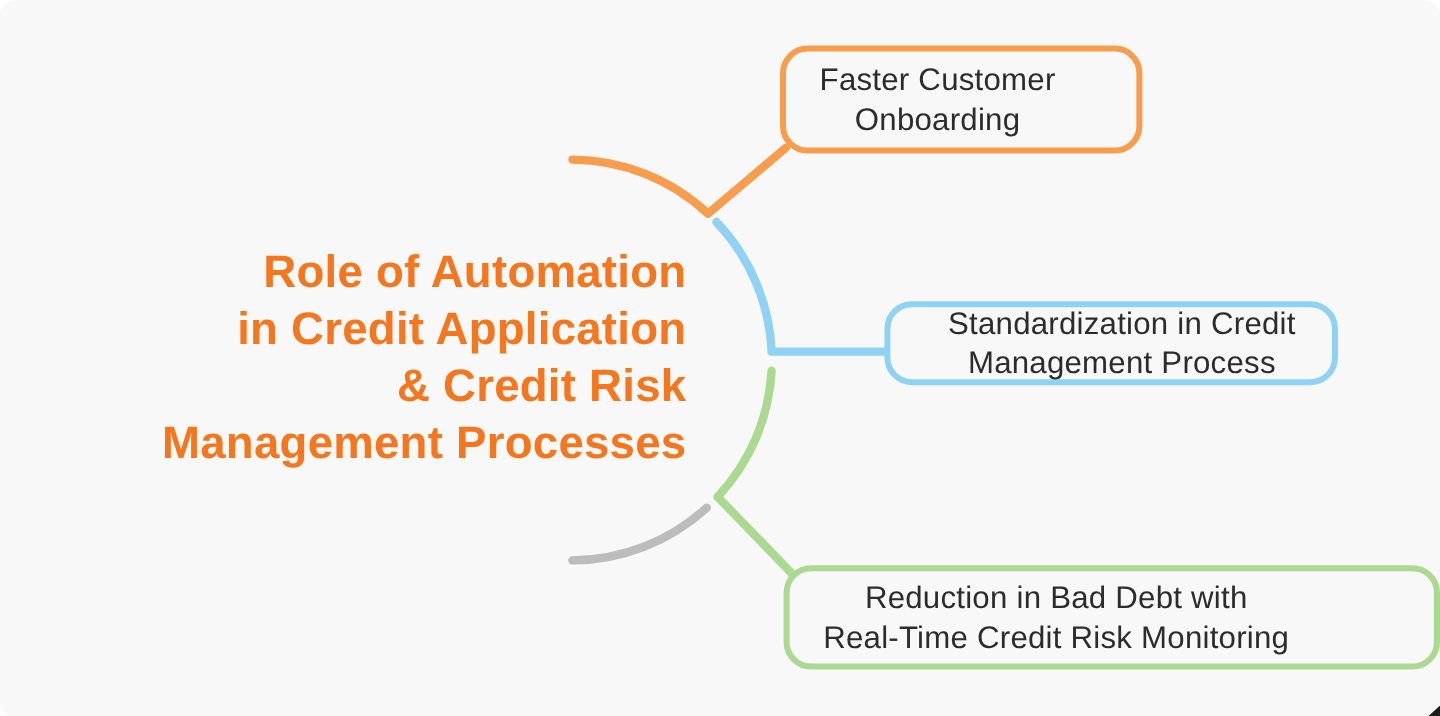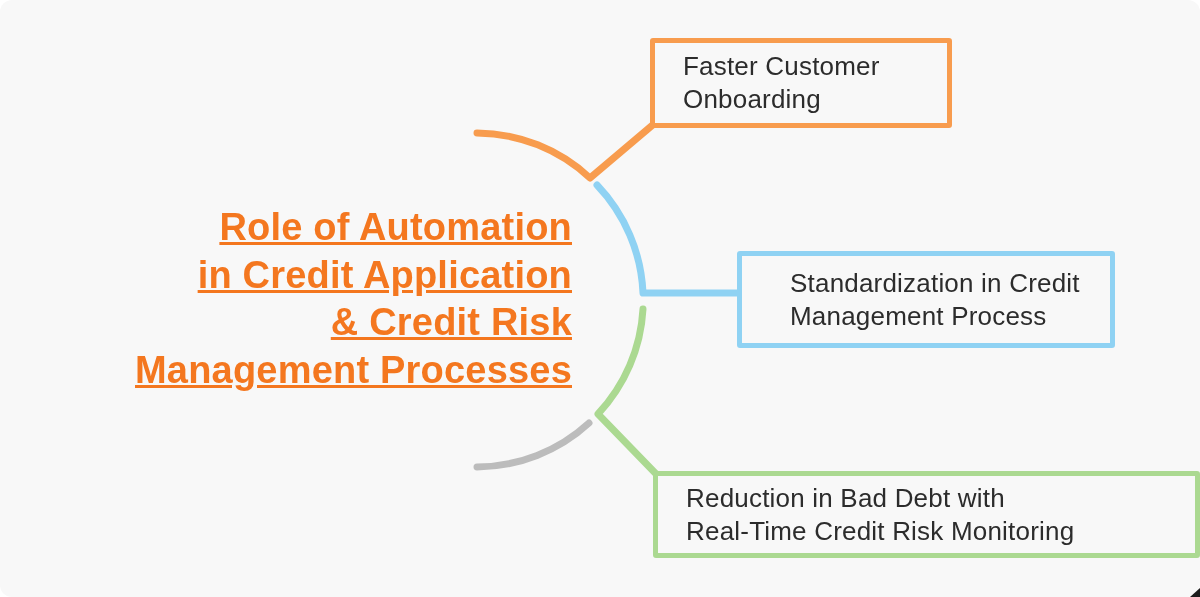--- a/index.html
+++ b/index.html
@@ -39,34 +39,35 @@
     font-weight: 700;
     letter-spacing: 0.2px;
     white-space: pre-line;
   }
   .node {
     position: absolute;
     z-index: 3;
     box-sizing: border-box;
     background: #F8F8F8;
     border: 5px solid #999;
-    border-radius: 3px;
+    border-radius: 23px;
     display: flex;
     align-items: center;
     padding: 0 24px 0 28px;
+    text-align: center;
   }
   .node-label {
     font-size: 26px;
     line-height: 33px;
     font-weight: 500;
     letter-spacing: 0.2px;
     white-space: pre-line;
   }
   .node-onboarding      { left: 650px; top: 38px;  width: 302px; height: 90px; }
-  .node-standardization { left: 737px; top: 251px; width: 378px; height: 97px; padding-left: 48px; }
+  .node-standardization { left: 737px; top: 251px; width: 378px; height: 70px; padding-left: 48px; }
   .node-reduction       { left: 653px; top: 471px; width: 547px; height: 87px; }
   .corner-artifact {
     position: absolute;
     right: 0;
     bottom: 0;
     width: 10px;
     height: 9px;
     z-index: 4;
     clip-path: polygon(100% 0, 100% 100%, 0 100%);
   }
@@ -78,21 +79,21 @@
 
   <div class="panel" style="background-color: rgb(248, 248, 248);"></div>
 
   <svg class="connector-svg" width="1200" height="597" viewBox="0 0 1200 597">
     <path d="M 477 133 A 167 167 0 0 1 590 178 L 655 123" fill="none" stroke-width="7" stroke-linecap="round" stroke-linejoin="round" stroke="#F89C4E"></path>
     <path d="M 597 185 A 167 167 0 0 1 643 293 L 748 293" fill="none" stroke-width="7" stroke-linecap="round" stroke-linejoin="round" stroke="#8FD2F3"></path>
     <path d="M 643 309 A 167 167 0 0 1 598 414 L 661 479" fill="none" stroke-width="7" stroke-linecap="round" stroke-linejoin="round" stroke="#ABD991"></path>
     <path d="M 589 423 A 167 167 0 0 1 477 467" fill="none" stroke-width="7" stroke-linecap="round" stroke-linejoin="round" stroke="#BCBCBC"></path>
   </svg>
 
-  <div class="central-topic" style="color: rgb(244, 119, 31); text-decoration: underline;">Role of Automation
+  <div class="central-topic" style="color: rgb(244, 119, 31);">Role of Automation
 in Credit Application
 &amp; Credit Risk
 Management Processes</div>
 
   <div class="node node-onboarding" style="border-color: rgb(248, 156, 78); background-color: rgb(248, 248, 248);">
     <div class="node-label" style="color: rgb(44, 44, 44);">Faster Customer
 Onboarding</div>
   </div>
 
   <div class="node node-standardization" style="border-color: rgb(143, 210, 243); background-color: rgb(248, 248, 248);">

